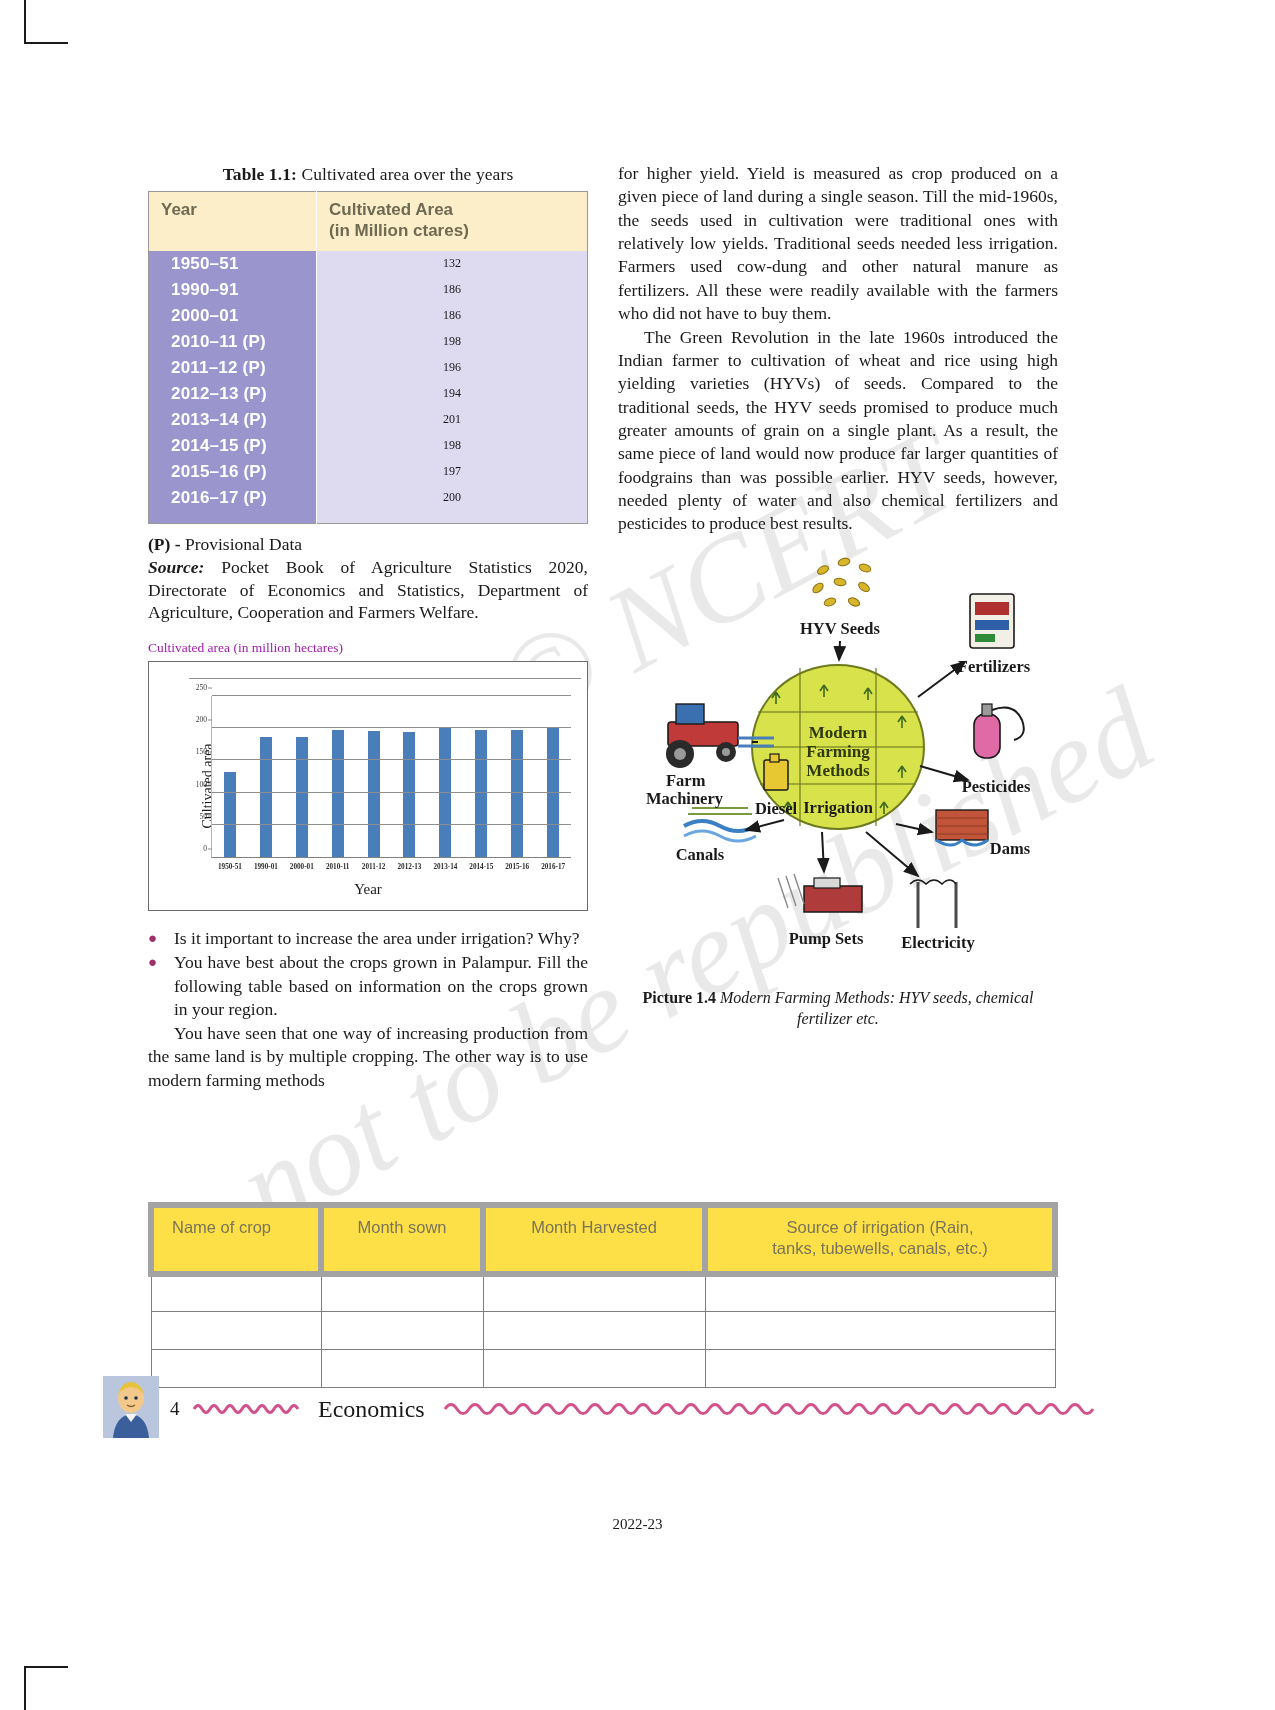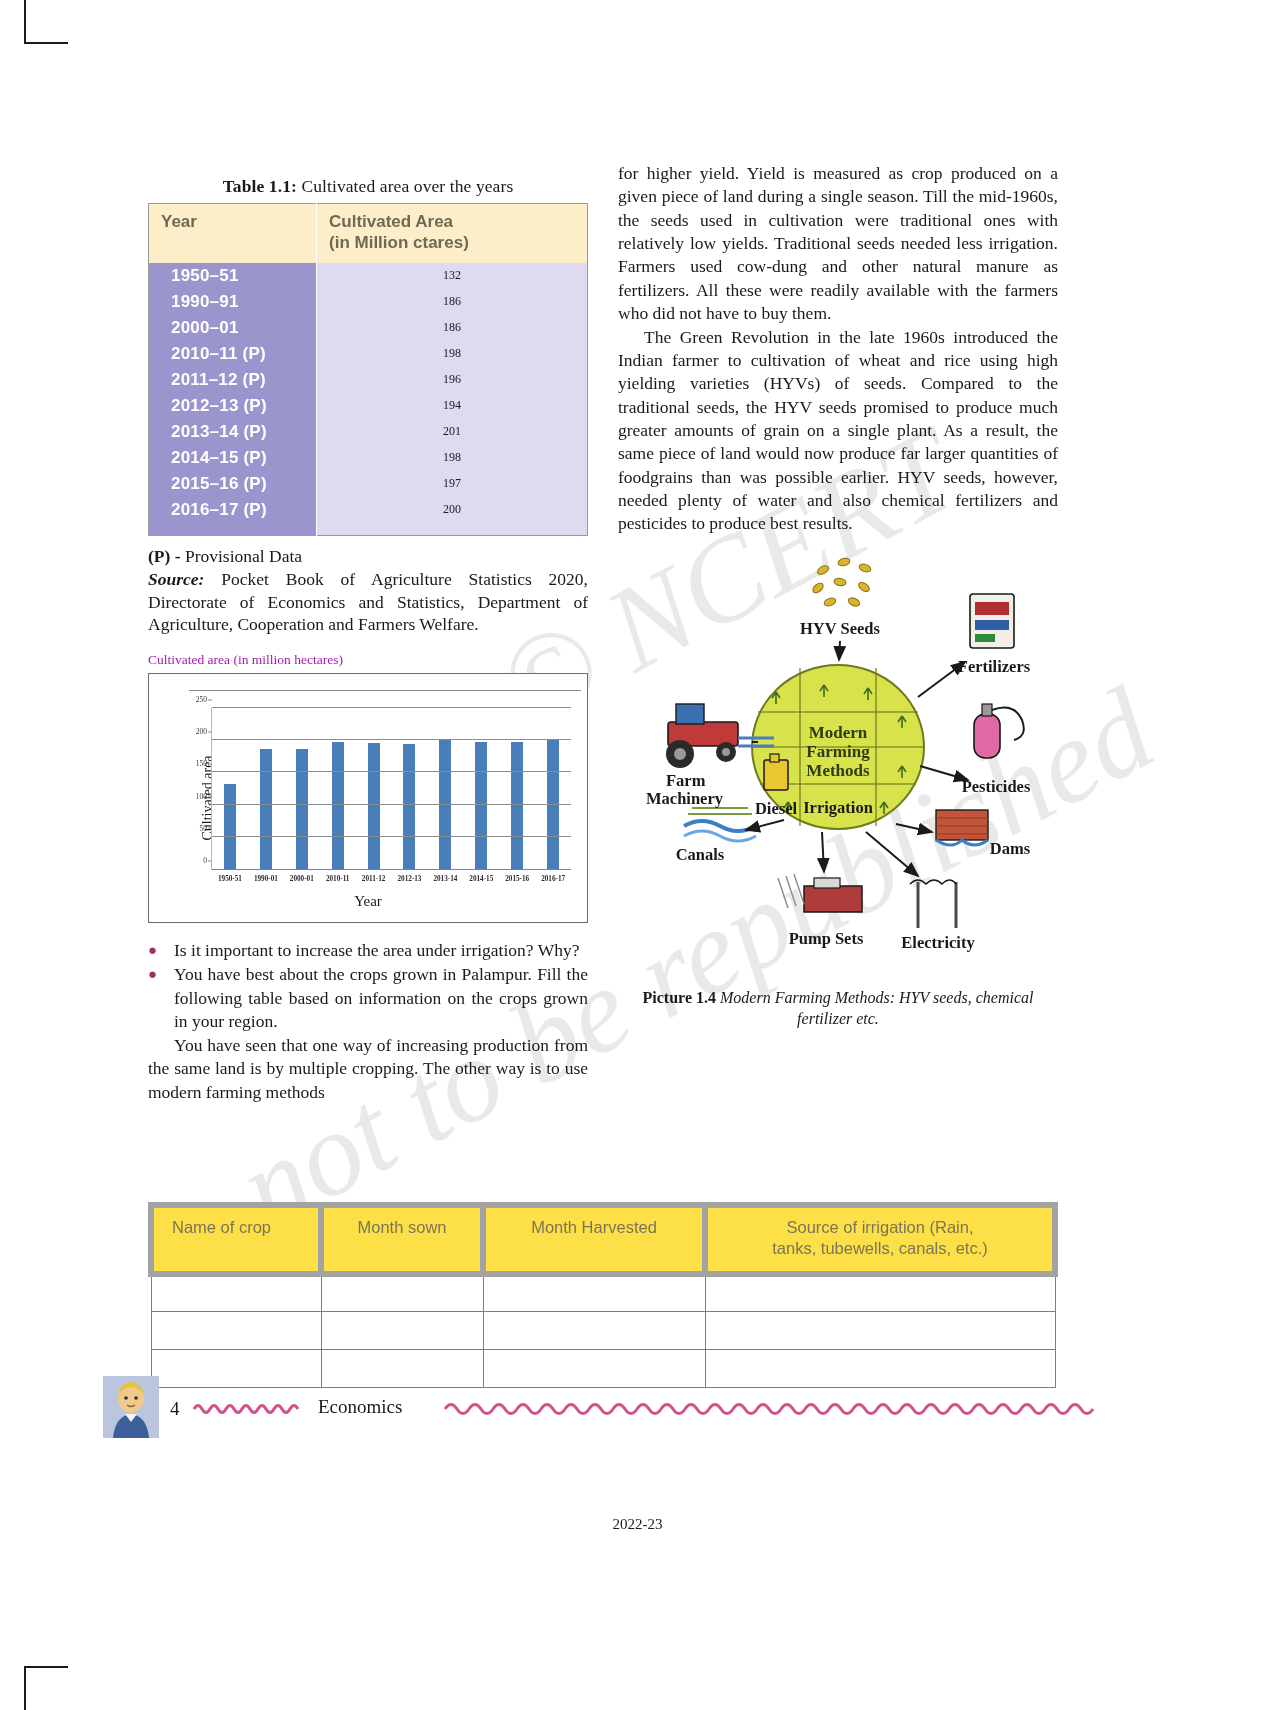--- a/index.html
+++ b/index.html
@@ -17,21 +17,21 @@
   .crop-tl { left:24px; top:0px; width:44px; height:44px;
              border-left:2px solid #1a1a1a; border-bottom:2px solid #1a1a1a; }
   .crop-bl { left:24px; bottom:0px; width:44px; height:44px;
              border-left:2px solid #1a1a1a; border-top:2px solid #1a1a1a; }
 
   
   .page { position:absolute; left:0; top:0; width:1275px; height:1710px; }
 
   .columns { position:absolute; left:148px; top:162px; width:910px; }
 
-  .col-left  { position:absolute; left:0px;   top:14px; width:440px; }
+  .col-left  { position:absolute; left:0px;   top:2px; width:440px; }
   .col-right { position:absolute; left:470px; top:0px; width:440px; }
 
   
   .table-caption {
     text-align:center; font-size:17.5px; margin-bottom:6px;
     color:#1a1a1a; letter-spacing:.1px;
   }
   .table-caption b { font-weight:bold; }
 
   table.t11 { border-collapse:collapse; width:440px; border:1px solid #9a9a9a; }
@@ -139,21 +139,21 @@
 
   
   .footer { position:absolute; left:0; top:1380px; width:1275px; height:60px; }
   .mascot {
     position:absolute; left:103px; top:-4px; width:56px; height:62px;
   }
   .pagenum {
     position:absolute; left:170px; top:18px; font-size:19px; color:#1a1a1a;
   }
   .ecolabel {
-    position:absolute; left:318px; top:16px; font-size:19px; color:#1a1a1a;
+    position:absolute; left:318px; top:16px; font-size:24px; color:#1a1a1a;
   }
   .squiggle-a { position:absolute; left:192px; top:20px; width:118px; height:18px; }
   .squiggle-b { position:absolute; left:443px; top:18px; width:690px; height:22px; }
 
   .year-footer {
     position:absolute; left:0; top:1516px; width:1275px; text-align:center;
     font-size:15px; color:#1a1a1a;
   }
 
   

